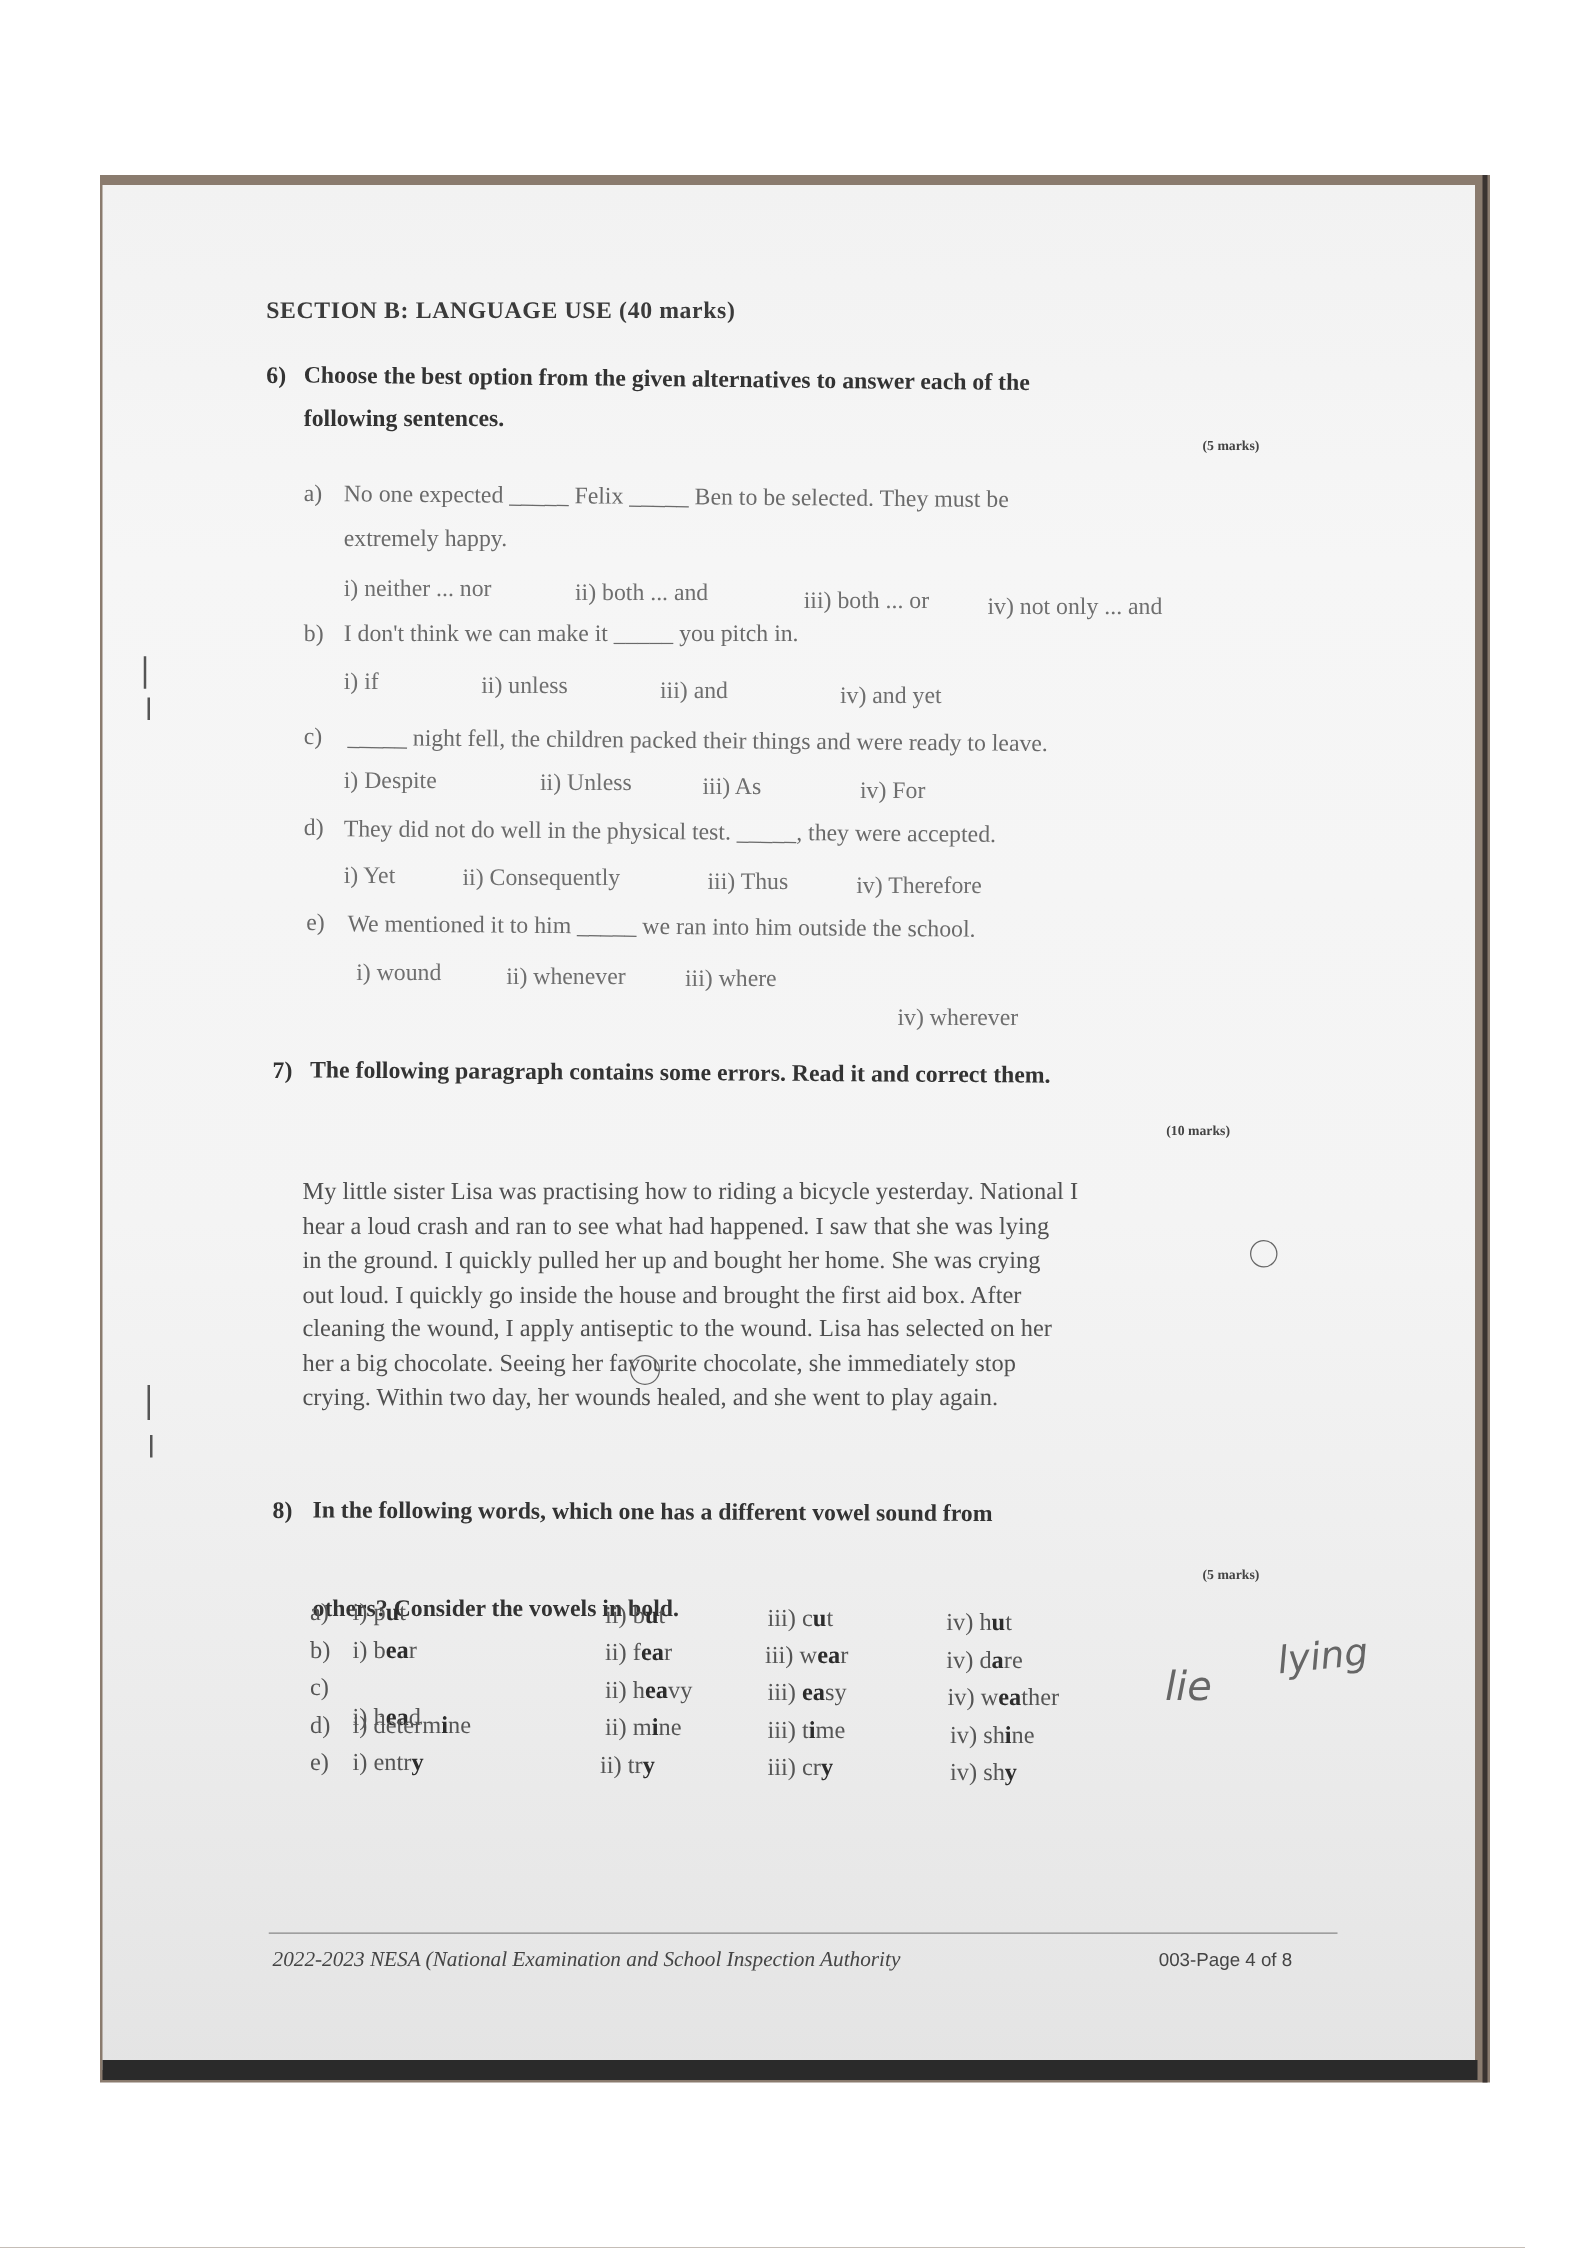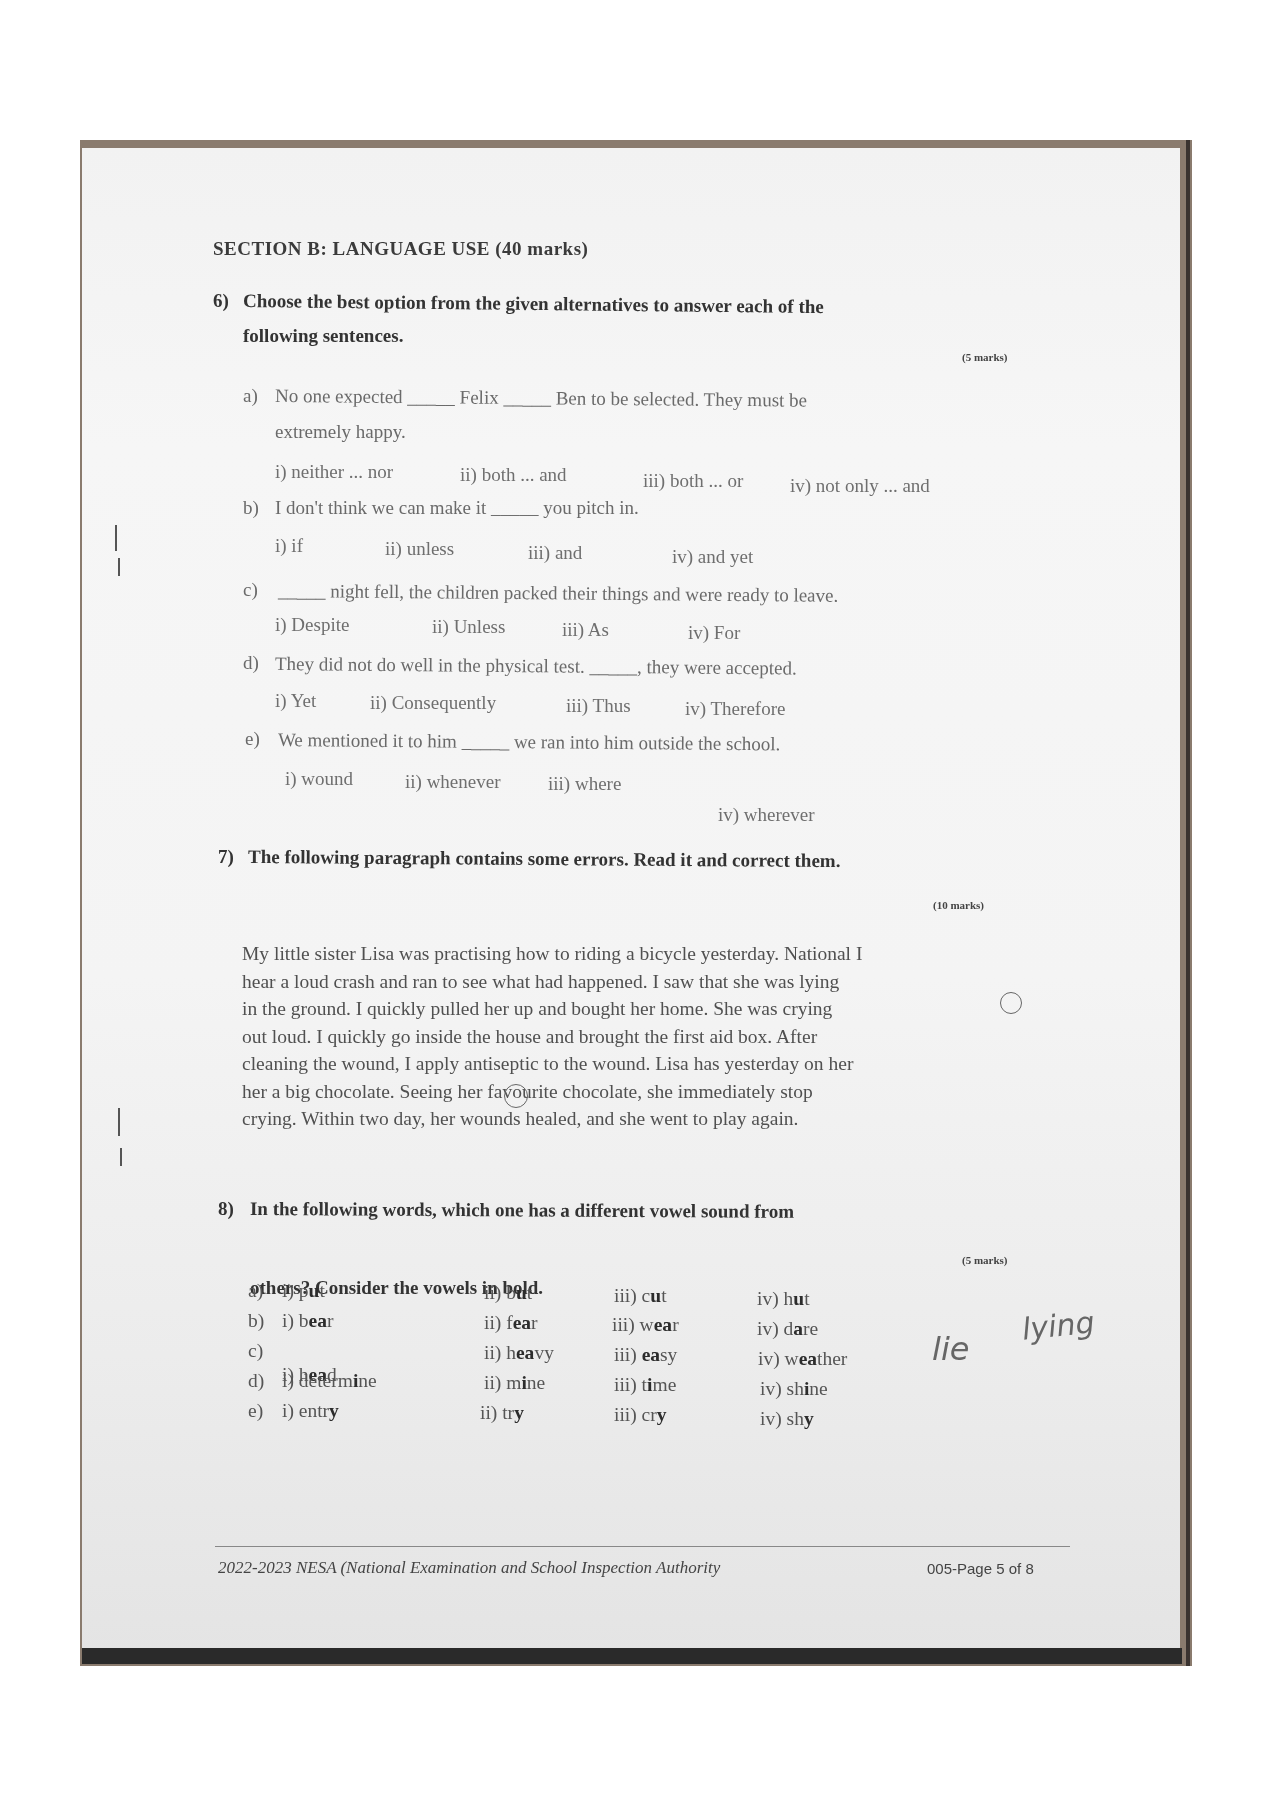--- a/index.html
+++ b/index.html
@@ -92,21 +92,21 @@
 
 <div class="abs q-head" style="left:218px;top:846px;">7)</div>
 <div class="abs q-head" style="left:248px;top:846px;transform:rotate(0.4deg);transform-origin:left;">The following paragraph contains some errors. Read it and correct them.</div>
 <div class="abs marks" style="left:933px;top:899px;">(10 marks)</div>
 
 <div class="abs para">
   <div>My little sister Lisa was practising how to riding a bicycle yesterday. National I</div>
   <div>hear a loud crash and ran to see what had happened. I saw that she was lying</div>
   <div>in the ground. I quickly pulled her up and bought her home. She was crying</div>
   <div>out loud. I quickly go inside the house and brought the first aid box. After</div>
-  <div>cleaning the wound, I apply antiseptic to the wound. Lisa has yesterday on her</div>
+  <div>cleaning the wound, I apply antiseptic to the wound. Lisa has selected on her</div>
   <div>her a big chocolate. Seeing her favourite chocolate, she immediately stop</div>
   <div>crying. Within two day, her wounds healed, and she went to play again.</div>
 </div>
 
 <div class="abs" style="left:1000px;top:992px;width:20px;height:20px;border:1.5px solid #666;border-radius:50%;"></div>
 <div class="abs" style="left:504px;top:1084px;width:22px;height:22px;border:1.5px solid #666;border-radius:50%;"></div>
 
 <div class="abs q-head" style="left:218px;top:1198px;">8)</div>
 <div class="abs q-head" style="left:250px;top:1198px;transform:rotate(0.3deg);transform-origin:left;">In the following words, which one has a different vowel sound from</div>
 <div class="abs q-head" style="left:250px;top:1277px;">others?  Consider the vowels in bold.</div>
@@ -140,13 +140,13 @@
 <div class="abs vowel-row" style="left:282px;top:1400px;"><span>i) entr</span><b>y</b><span></span></div>
 <div class="abs vowel-row" style="left:480px;top:1402px;text-align:center;"><span>ii) tr</span><b>y</b><span></span></div>
 <div class="abs vowel-row" style="left:614px;top:1404px;"><span>iii) cr</span><b>y</b><span></span></div>
 <div class="abs vowel-row" style="left:760px;top:1408px;"><span>iv) sh</span><b>y</b><span></span></div>
 
 <div class="abs hand" style="left:932px;top:1330px;font-size:32px;">lie</div>
 <div class="abs hand" style="left:1022px;top:1308px;font-size:30px;transform:rotate(-6deg);">lying</div>
 
 <div class="abs footer-line"></div>
 <div class="abs footer">2022-2023 NESA (National Examination and School Inspection Authority</div>
-<div class="abs footer-page">005-Page 5 of 8</div>
+<div class="abs footer-page">003-Page 4 of 8</div>
 
 </body></html>

